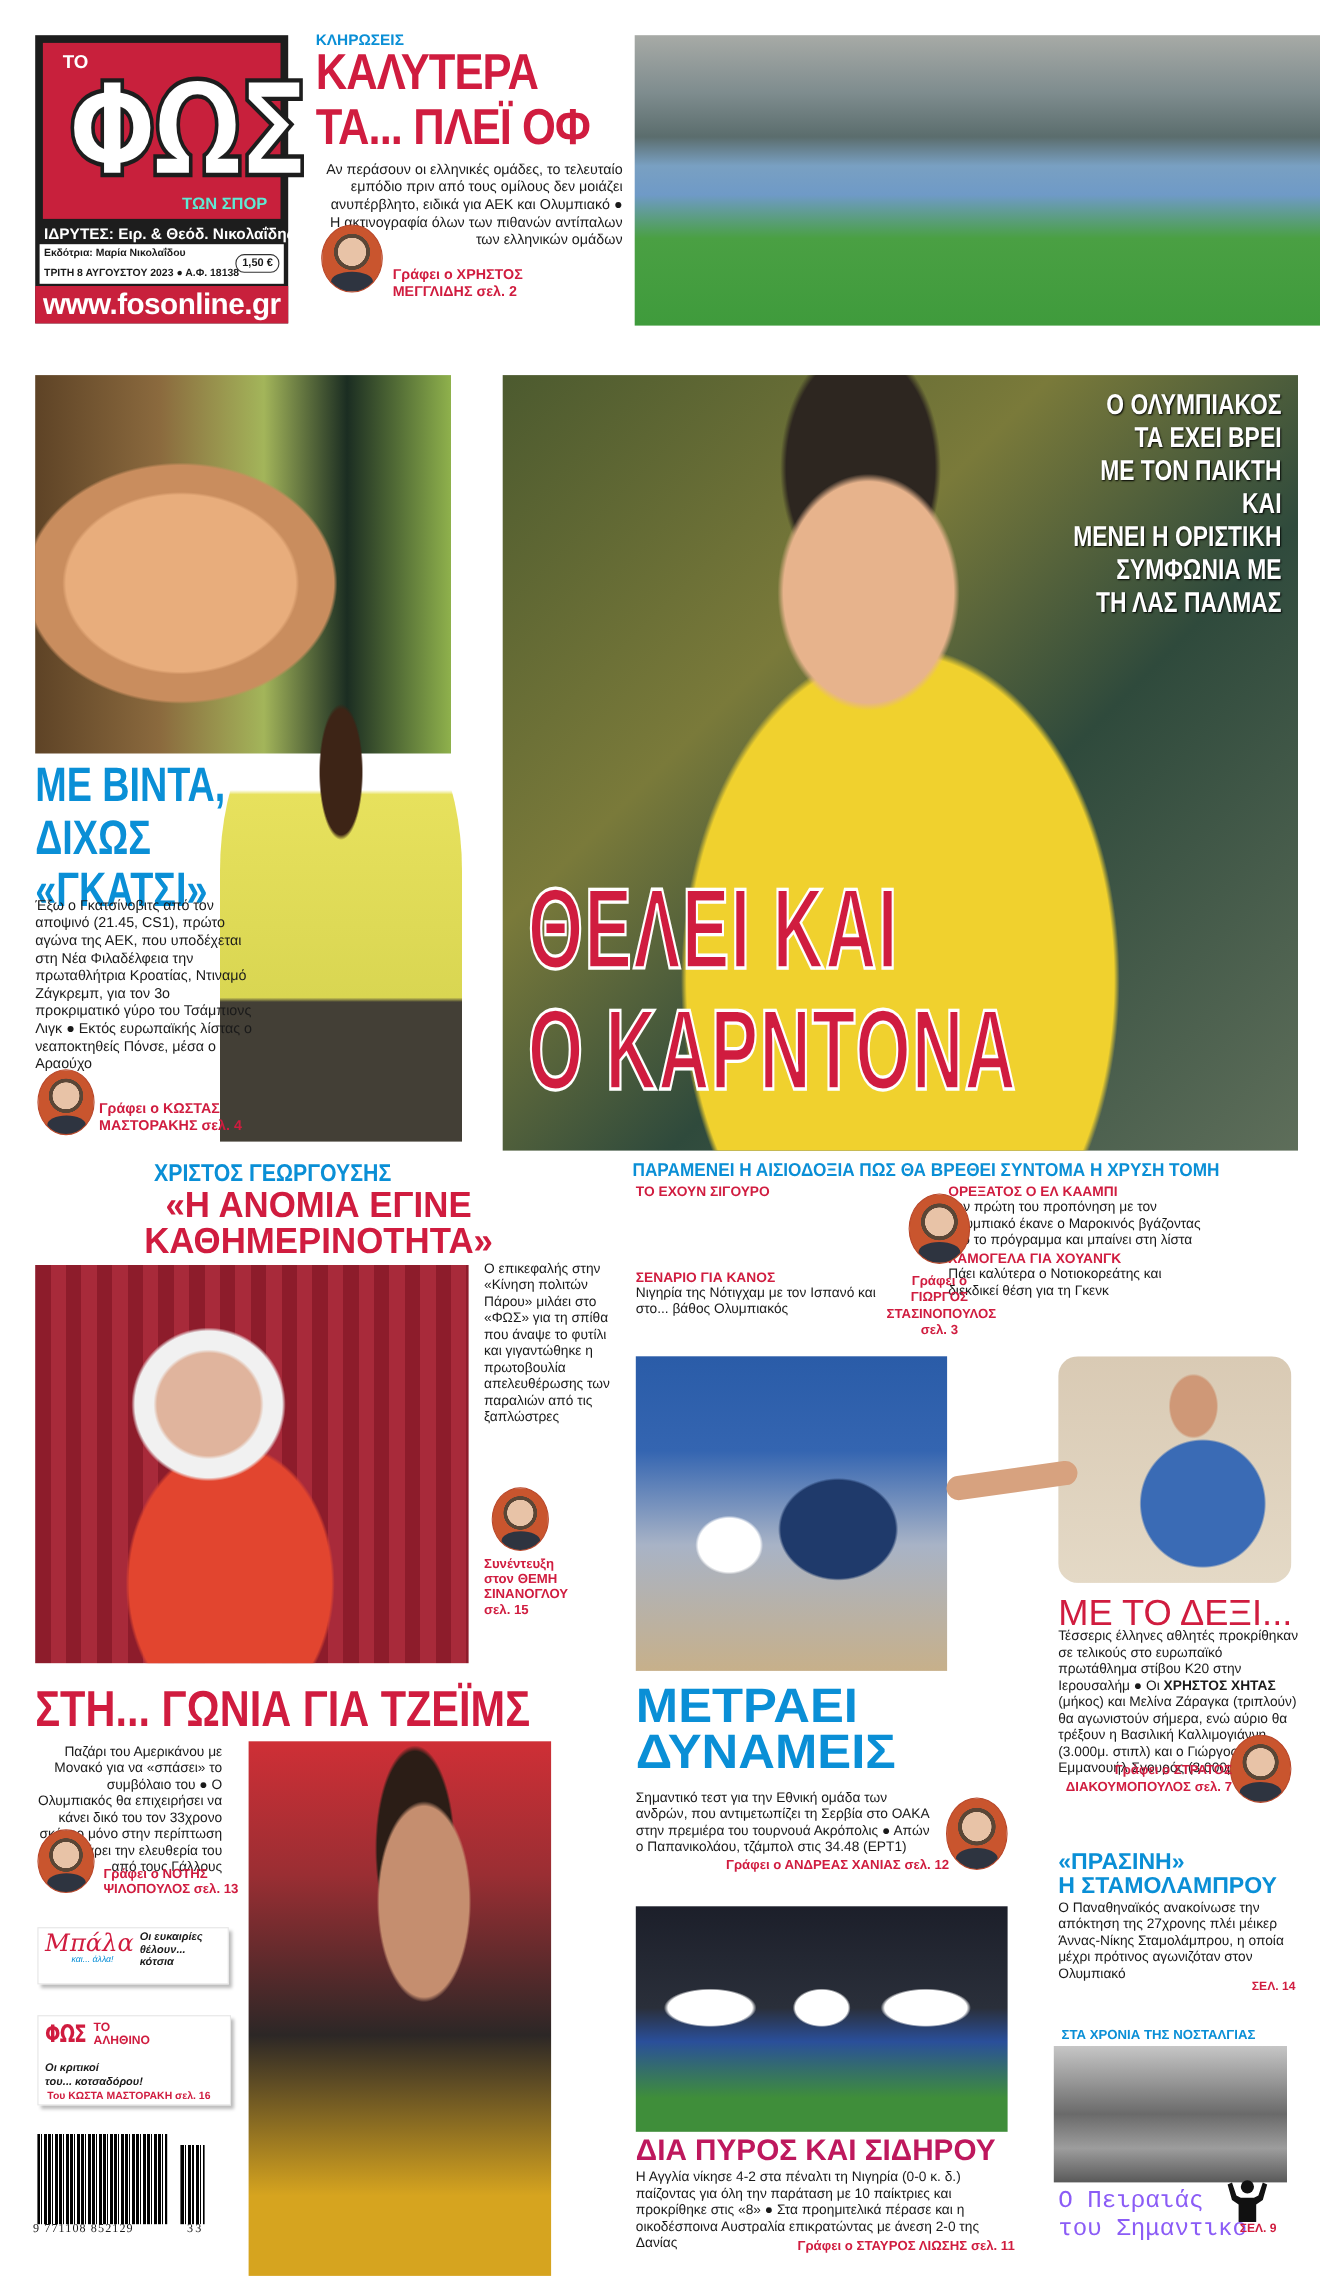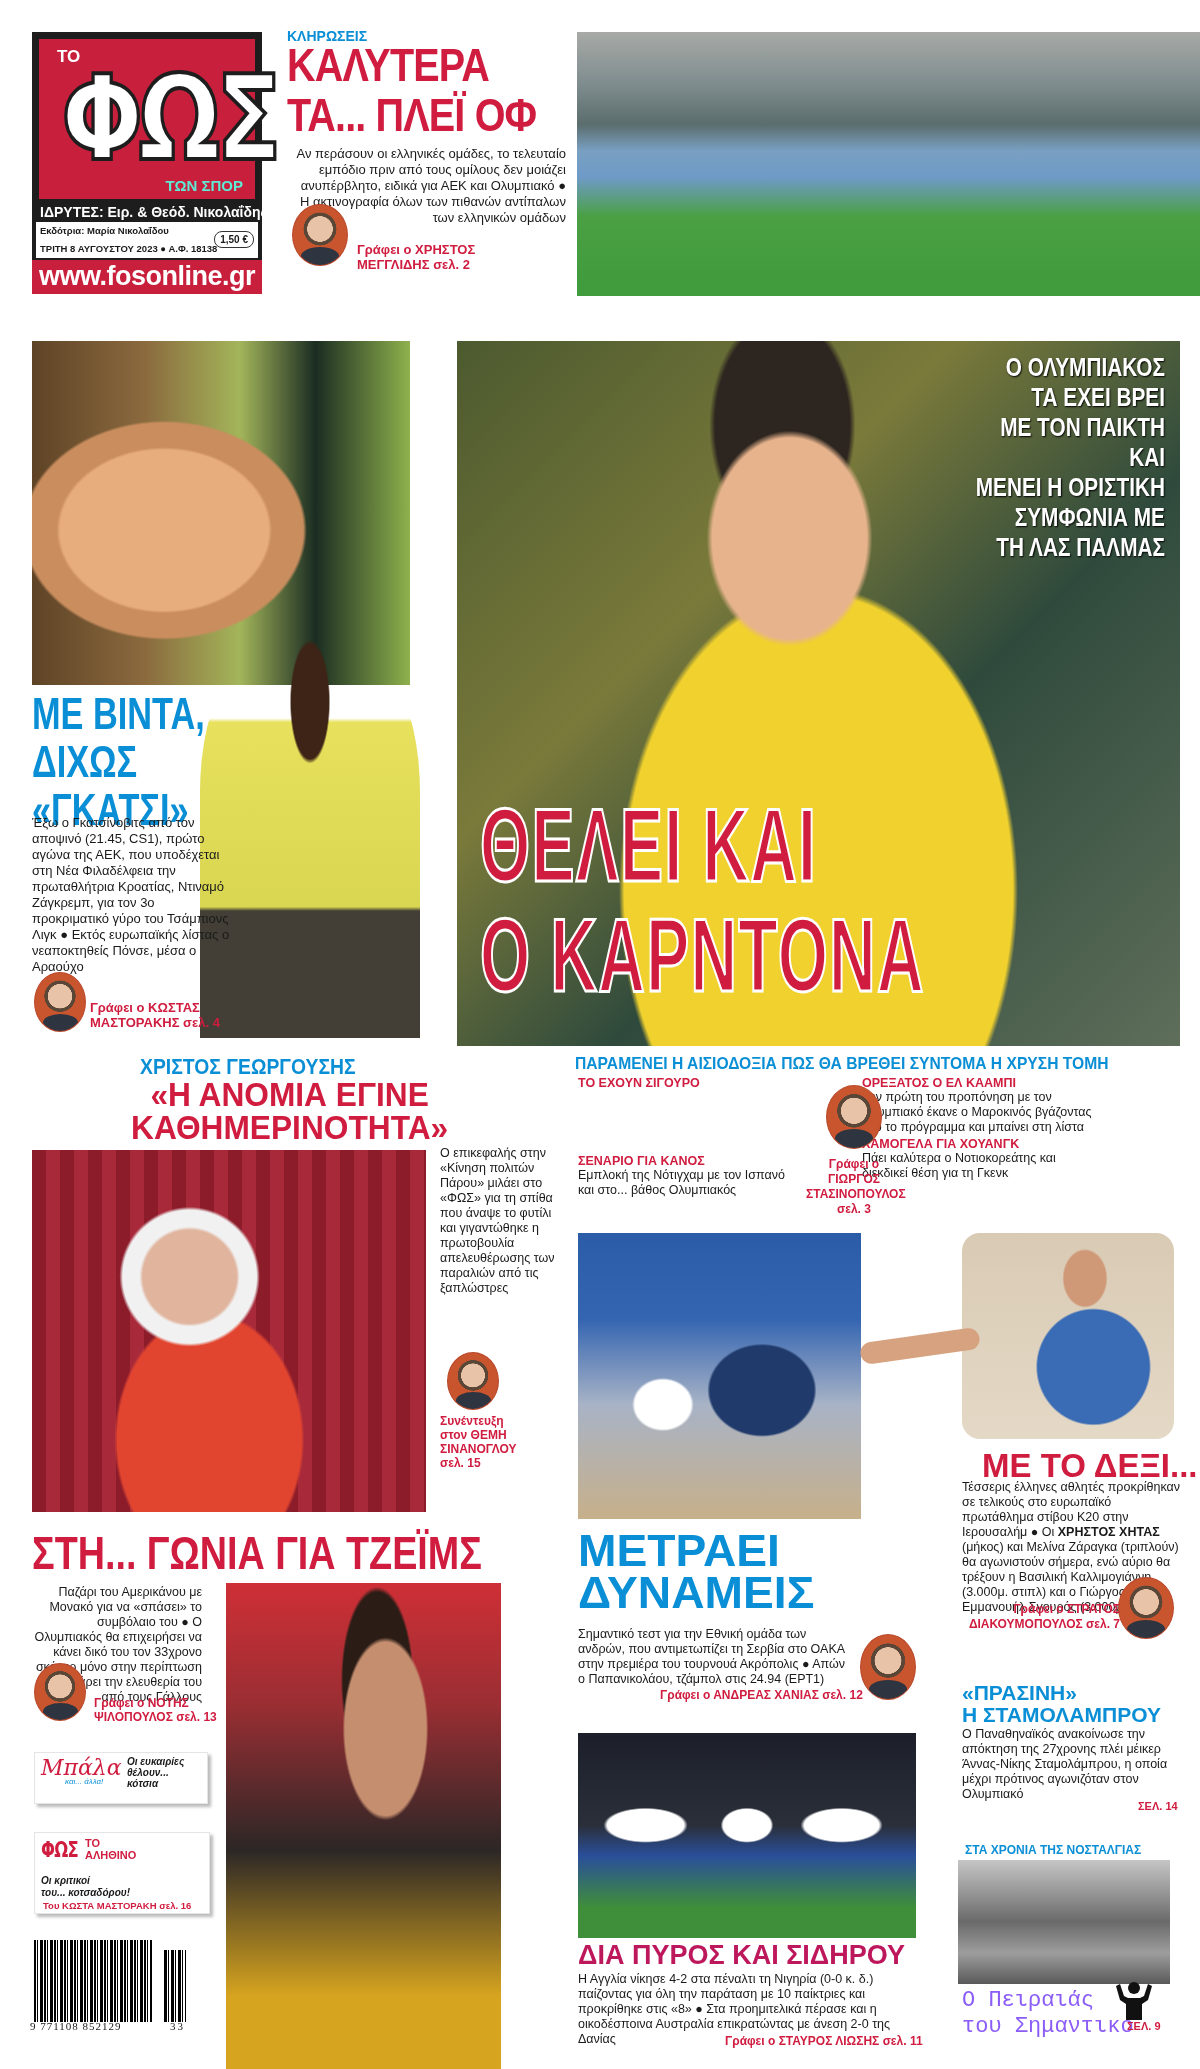--- a/index.html
+++ b/index.html
@@ -71,21 +71,21 @@
   
   #bball-photo { left: 578px; top: 1233px; width: 283px; height: 286px; background: radial-gradient(ellipse at 30% 60%, #ffffff 0 10%, transparent 11%), radial-gradient(ellipse at 65% 55%, #1f3a6b 0 20%, transparent 21%), linear-gradient(180deg, #2a5ca8 0%, #3465b1 30%, #a8b3c6 60%, #c7b08a 100%); }
   #bball-headline { left: 578px; top: 1530px; color: #0a8fd6; font-size: 44px; line-height: 42px; font-weight: 900; transform: scaleX(1.05); transform-origin: left top; white-space: nowrap; }
   #bball-summary { left: 578px; top: 1627px; width: 270px; font-size: 12.5px; line-height: 15px; }
   #bball-avatar { left: 860px; top: 1634px; width: 56px; height: 66px; }
   #bball-byline { left: 660px; top: 1688px; font-size: 12px; }
 
   
   #hitas-photo { left: 962px; top: 1233px; width: 212px; height: 206px; border-radius: 18px; background: radial-gradient(ellipse at 58% 22%, #cf9877 0 12%, transparent 13%), radial-gradient(ellipse at 62% 65%, #3a6bb5 0 30%, transparent 31%), linear-gradient(180deg, #d9cab4 0%, #e4d9c6 100%); }
   #hitas-arm { left: 860px; top: 1335px; width: 120px; height: 22px; background: #d7a27f; border-radius: 11px; transform: rotate(-8deg); }
-  #hitas-headline { left: 962px; top: 1447px; color: #d01c3f; font-size: 33px; font-weight: 700; white-space: nowrap; margin-left: 20px; }
+  #hitas-headline { left: 962px; top: 1447px; color: #d01c3f; font-size: 33px; font-weight: 400; white-space: nowrap; }
   #hitas-summary { left: 962px; top: 1480px; width: 220px; font-size: 12.5px; line-height: 15px; }
   #hitas-avatar { left: 1118px; top: 1577px; width: 56px; height: 62px; }
   #hitas-byline { left: 960px; top: 1602px; width: 160px; text-align: right; font-size: 12px; }
 
   
   #james-headline { left: 32px; top: 1528px; color: #d01c3f; font-size: 46px; line-height: 50px; font-weight: 700; transform: scaleX(0.82); transform-origin: left top; white-space: nowrap; }
   #james-summary { left: 32px; top: 1585px; width: 170px; text-align: right; font-size: 12.5px; line-height: 15px; }
   #james-avatar { left: 34px; top: 1663px; width: 52px; height: 58px; }
   #james-byline { left: 94px; top: 1696px; font-size: 12px; line-height: 14px; }
   #james-photo { left: 226px; top: 1583px; width: 275px; height: 486px; background: radial-gradient(ellipse at 58% 30%, #c58e6f 0 18%, transparent 19%), radial-gradient(ellipse at 55% 20%, #2b1d16 0 16%, transparent 17%), linear-gradient(180deg, #cf2f36 0%, #9a2e33 25%, #2c2726 55%, #d6a41f 85%); }
@@ -191,21 +191,21 @@
   <div>ΘΕΛΕΙ ΚΑΙ</div>
   <div>Ο ΚΑΡΝΤΟΝΑ</div>
 </div>
 
 <div id="notes-title" class="abs">ΠΑΡΑΜΕΝΕΙ Η ΑΙΣΙΟΔΟΞΙΑ ΠΩΣ ΘΑ ΒΡΕΘΕΙ ΣΥΝΤΟΜΑ Η ΧΡΥΣΗ ΤΟΜΗ</div>
 <div id="note1" class="abs">
   <div class="note-h">ΤΟ ΕΧΟΥΝ ΣΙΓΟΥΡΟ</div>
 </div>
 <div id="note2" class="abs">
   <div class="note-h">ΣΕΝΑΡΙΟ ΓΙΑ ΚΑΝΟΣ</div>
-  <div class="note-b">Εμπλοκή της Νότιγχαμ με τον Ισπανό και στο... βάθος Ολυμπιακός</div>
+  <div class="note-b">Νιγηρία της Νότιγχαμ με τον Ισπανό και στο... βάθος Ολυμπιακός</div>
 </div>
 <div id="note3" class="abs">
   <div class="note-h">ΟΡΕΞΑΤΟΣ Ο ΕΛ ΚΑΑΜΠΙ</div>
   <div class="note-b">Την πρώτη του προπόνηση με τον Ολυμπιακό έκανε ο Μαροκινός βγάζοντας όλο το πρόγραμμα και μπαίνει στη λίστα</div>
 </div>
 <div id="note4" class="abs">
   <div class="note-h">ΧΑΜΟΓΕΛΑ ΓΙΑ ΧΟΥΑΝΓΚ</div>
   <div class="note-b">Πάει καλύτερα ο Νοτιοκορεάτης και διεκδικεί θέση για τη Γκενκ</div>
 </div>
 <div id="notes-avatar" class="avatar">
@@ -232,21 +232,21 @@
   <div>στον ΘΕΜΗ</div>
   <div>ΣΙΝΑΝΟΓΛΟΥ</div>
   <div>σελ. 15</div>
 </div>
 
 <div id="bball-photo" class="photo"></div>
 <div id="bball-headline" class="abs">
   <div>ΜΕΤΡΑΕΙ</div>
   <div>ΔΥΝΑΜΕΙΣ</div>
 </div>
-<div id="bball-summary" class="abs">Σημαντικό τεστ για την Εθνική ομάδα των ανδρών, που αντιμετωπίζει τη Σερβία στο ΟΑΚΑ στην πρεμιέρα του τουρνουά Ακρόπολις ● Απών ο Παπανικολάου, τζάμπολ στις 24.94 (ΕΡΤ1)</div>
+<div id="bball-summary" class="abs">Σημαντικό τεστ για την Εθνική ομάδα των ανδρών, που αντιμετωπίζει τη Σερβία στο ΟΑΚΑ στην πρεμιέρα του τουρνουά Ακρόπολις ● Απών ο Παπανικολάου, τζάμπολ στις 34.48 (ΕΡΤ1)</div>
 <div id="bball-avatar" class="avatar">
     <div class="shirt"></div>
   </div>
 <div id="bball-byline" class="abs byline">Γράφει ο ΑΝΔΡΕΑΣ ΧΑΝΙΑΣ  σελ. 12</div>
 
 <div id="hitas-photo" class="photo"></div>
 <div id="hitas-arm" class="abs"></div>
 <div id="hitas-headline" class="abs">ΜΕ ΤΟ ΔΕΞΙ...</div>
 <div id="hitas-summary" class="abs"><span>Τέσσερις έλληνες αθλητές προκρίθηκαν σε τελικούς στο ευρωπαϊκό πρωτάθλημα στίβου Κ20 στην Ιερουσαλήμ ● Οι </span><b>ΧΡΗΣΤΟΣ ΧΗΤΑΣ</b><span> (μήκος) και Μελίνα Ζάραγκα (τριπλούν) θα αγωνιστούν σήμερα, ενώ αύριο θα τρέξουν η Βασιλική Καλλιμογιάννη (3.000μ. στιπλ) και ο Γιώργος Εμμανουήλ Σγουρός (3.000μ.)</span></div>
 <div id="hitas-avatar" class="avatar">

